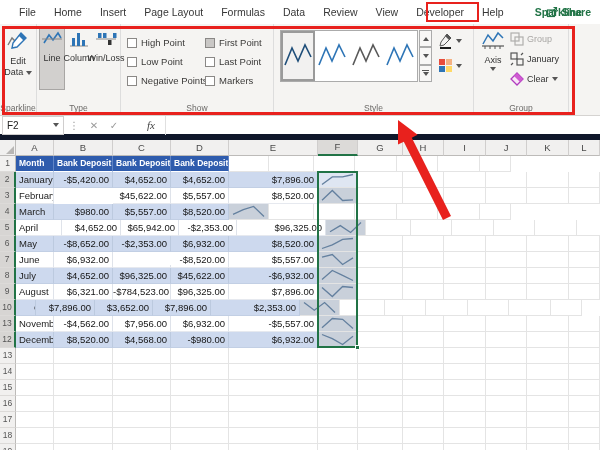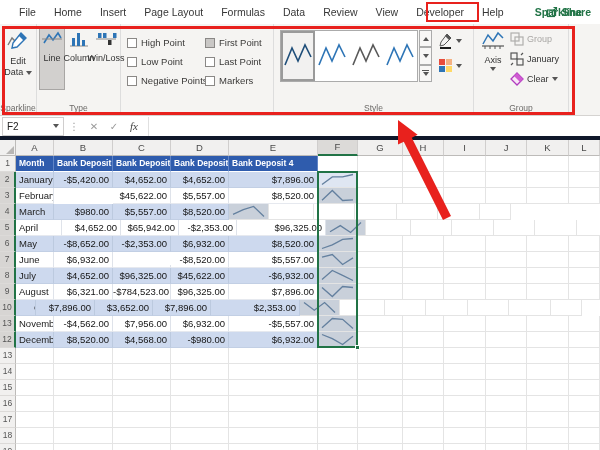--- a/index.html
+++ b/index.html
@@ -47,26 +47,26 @@
   .colorbtn { width:30px; height:22px; display:flex; align-items:center; gap:2px; padding-left:2px; }
 
   .axisbtn { width:30px; margin:6px 0 0 4px; display:flex; flex-direction:column; align-items:center; }
   .axisbtn .lbl { font-size:9px; color:#333; margin-top:3px; }
   .gstack { display:flex; flex-direction:column; margin:7px 0 0 2px; gap:4px; }
   .gstack-row { display:flex; align-items:center; gap:3px; height:16px; }
   .gstack-row span { font-size:9px; color:#333; white-space:nowrap; }
   .gstack-row.disabled span { color:#a9a7a5; }
 
   
-  .fbar { position:absolute; left:0; top:116px; width:600px; height:24px; background:#fff; border-bottom:4px solid #0f172a; display:flex; align-items:center; }
+  .fbar { position:absolute; left:0; top:116px; width:600px; height:24px; background:#fff; border-bottom:6px solid #0f172a; display:flex; align-items:center; }
   .namebox { width:62px; height:19px; border:1px solid #d0cece; margin-left:2px; display:flex; align-items:center; padding:0 4px; }
   .namebox .nb-val { flex:1; font-size:10px; color:#222; }
   .gripper { color:#9a9a9a; font-size:10px; padding:0 5px; }
   .fbtn { width:20px; text-align:center; font-size:10px; color:#9a9a9a; }
-  .fx { font-family:"Liberation Serif", serif; font-style:italic; font-size:11px; color:#444; }
+  .fx { font-family:"Liberation Serif", serif; font-style:italic; font-size:11px; color:#444;margin-left:17px; }
   .finput { flex:1; height:19px; border-left:1px solid #e0e0e0; margin-left:4px; font-size:10px; padding:0 4px; color:#222; }
 
   
   .grid { position:absolute; left:0; top:140px; width:600px; height:310px; background:#fff; }
   .hrow { display:flex; height:16px; }
   .corner { width:16px; height:16px; background:#f1f0ef; border-right:1px solid #bdbbb9; border-bottom:1px solid #bdbbb9; position:relative; }
   .corner i { position:absolute; right:1px; bottom:1px; width:0; height:0; border-bottom:8px solid #b8b6b4; border-left:8px solid transparent; }
   .colh { height:16px; background:#f1f0ef; border-right:1px solid #d0cecd; border-bottom:1px solid #bdbbb9; font-size:9.5px; color:#4a4a4a; text-align:center; line-height:15px; }
   .colh.sel { background:#dcdad8; border-bottom:2px solid #217346; line-height:13px; }
   .rrow { display:flex; height:16px; }
@@ -185,20 +185,21 @@
           </div>
           <div class="chk-row">
             <span class="chk"></span>
             <span>Negative Points</span>
           </div>
           <div class="chk-row">
             <span class="chk"></span>
             <span>Markers</span>
           </div>
         </div>
+      <div class="rgroup-label">Show</div>
     </div>
 
     <div class="rgroup" style="width:200px">
       <div class="rc">
         <div class="gallery" id="style-gallery">
             <div class="gal-item selected">
               <svg width="30" height="38" viewBox="0 0 30 38">
                 <polyline points="2,28 9,11 15,24 22,8 28,20" fill="none" stroke="#1f4e79" stroke-width="1.6"></polyline>
               </svg>
             </div>
@@ -324,21 +325,20 @@
         <div class="colh" style="width: 41px;">J</div>
         <div class="colh" style="width: 42px;">K</div>
         <div class="colh" style="width: 31px;">L</div>
       </div>
       <div class="rrow">
         <div class="rowh">1</div>
         <div class="cell thead" style="width: 38px;">Month</div>
         <div class="cell thead" style="width: 59px;">Bank Deposit 1</div>
         <div class="cell thead" style="width: 58px;">Bank Deposit 2</div>
         <div class="cell thead" style="width: 58px;">Bank Deposit 3</div>
-        <div class="cell thead" style="width: 89px;">Bank Deposit 4</div>
         <div class="cell" style="width: 40px;"></div>
         <div class="cell" style="width: 45px;"></div>
         <div class="cell" style="width: 41px;"></div>
         <div class="cell" style="width: 42px;"></div>
         <div class="cell" style="width: 41px;"></div>
         <div class="cell" style="width: 42px;"></div>
         <div class="cell" style="width: 31px;"></div>
       </div>
       <div class="rrow">
         <div class="rowh sel">2</div>

